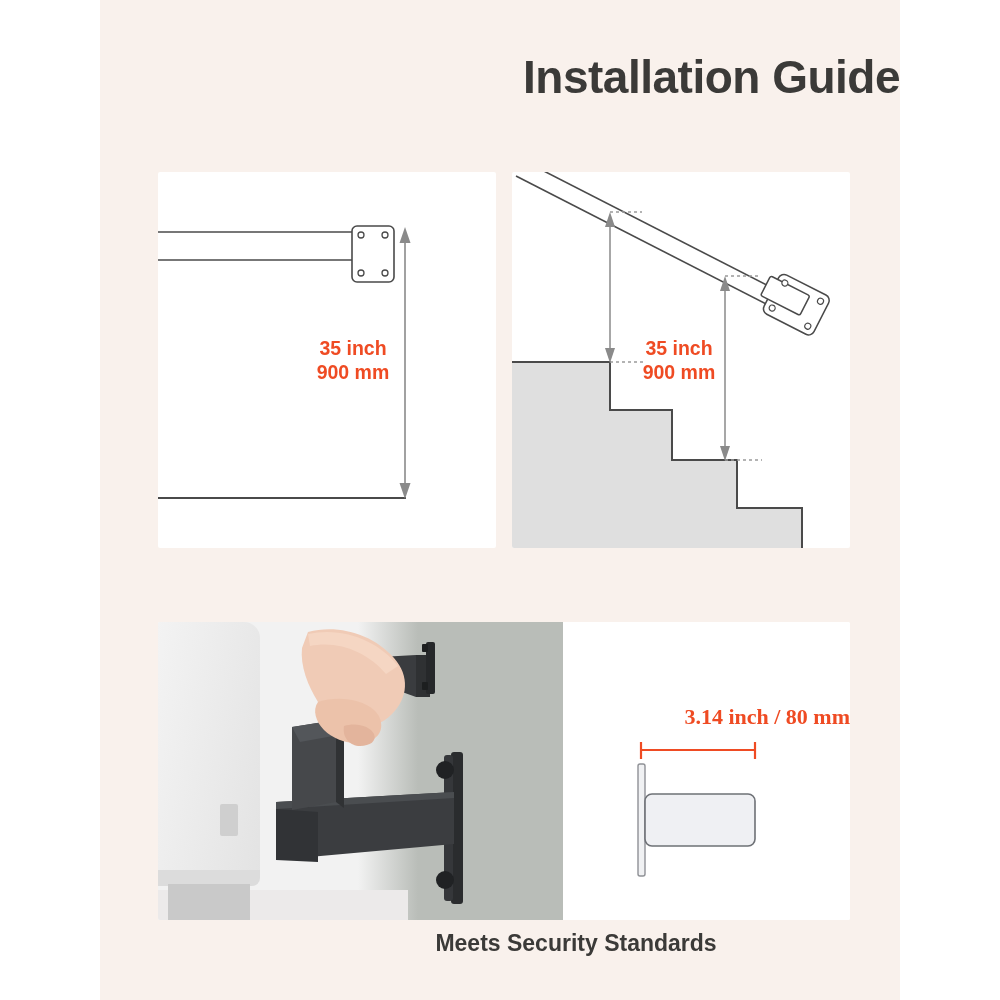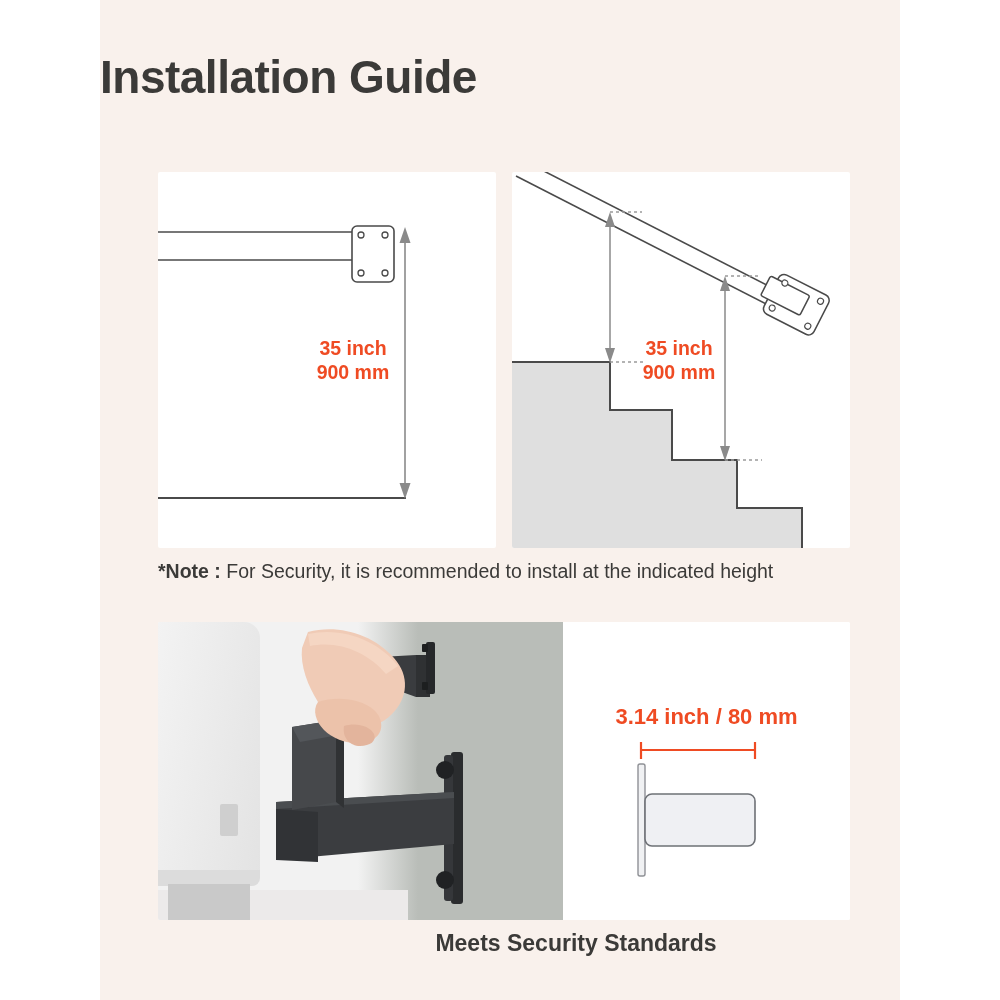--- a/index.html
+++ b/index.html
@@ -9,21 +9,21 @@
     font-family:"Liberation Sans", sans-serif;
     overflow:hidden;
   }
   #page{position:relative;width:1000px;height:1000px;background:#ffffff;}
   #cream{
     position:absolute;left:100px;top:0;width:800px;height:1000px;
     background:#f9f1ec;
   }
   #title{
     position:absolute;left:100px;top:50px;width:800px;
-    text-align:left;
+    text-align:right;
     font-size:46px;font-weight:bold;color:#3b3a38;
     letter-spacing:-0.5px;
   }
   .card{
     position:absolute;background:#ffffff;border-radius:2px;overflow:hidden;
   }
   #card1{left:158px;top:172px;width:338px;height:376px;}
   #card2{left:512px;top:172px;width:338px;height:376px;}
   #card3{left:158px;top:622px;width:692px;height:298px;}
 
@@ -133,24 +133,20 @@
         <polygon points="213,289 208,274 218,274" fill="#8a8a8a"></polygon>
       </g>
     </svg>
     <div style="position:absolute;left:112px;top:164px;width:110px;text-align:center;
                 color:#ef4b23;font-weight:bold;font-size:19.5px;line-height:24px;">
       <div>35 inch</div>
       <div>900 mm</div>
     </div>
   </div>
 
-  <div id="note">
-    <b>*Note :</b>
-    <span>For Security, it is recommended to install at the indicated height</span>
-  </div>
 
   <div class="card" id="card3">
 
     <div id="photo">
       <div class="wallR"></div>
       <div class="wallGrad"></div>
       <div class="floor"></div>
       <div class="shirt"></div>
       <div class="shirthem"></div>
       <div class="pants"></div>
@@ -190,22 +186,22 @@
           <path d="M160,80 C178,74 202,76 216,88 C226,97 226,112 214,118
                    C200,125 178,120 166,108 C158,100 154,88 160,80 Z" fill="#ecc2aa"></path>
           <path d="M150,12 C186,4 222,20 240,44 L228,52 C210,30 180,18 152,24 Z" fill="#f5d6c3"></path>
           <path d="M186,104 C198,100 212,104 216,112 C219,119 212,124 202,124
                    C192,124 184,116 186,104 Z" fill="#e3b49c"></path>
         </g>
       </svg>
     </div>
 
     <div style="position:absolute;left:405px;top:0;width:287px;height:298px;background:#ffffff;">
-      <div style="position:absolute;left:0;top:82px;width:287px;text-align:center;
-                  color:#ef4b23;font-weight:bold;font-size:22px;">3.14 inch / 80 mm</div>
+      <div style="position:absolute;left:0;top:82px;width:287px;text-align:right;
+                  color:#ef4b23;font-weight:bold;font-size:22px;font-family:Liberation Serif, serif;">3.14 inch / 80 mm</div>
       <svg class="svgfull" viewBox="0 0 287 298">
 
         <g stroke="#ef4b23" stroke-width="2.2">
           <line x1="78" y1="128" x2="192" y2="128"></line>
           <line x1="78" y1="120" x2="78" y2="137"></line>
           <line x1="192" y1="120" x2="192" y2="137"></line>
         </g>
 
         <rect x="75" y="142" width="7" height="112" rx="2" fill="#f0f1f3" stroke="#8f9196" stroke-width="1.4"></rect>
 

